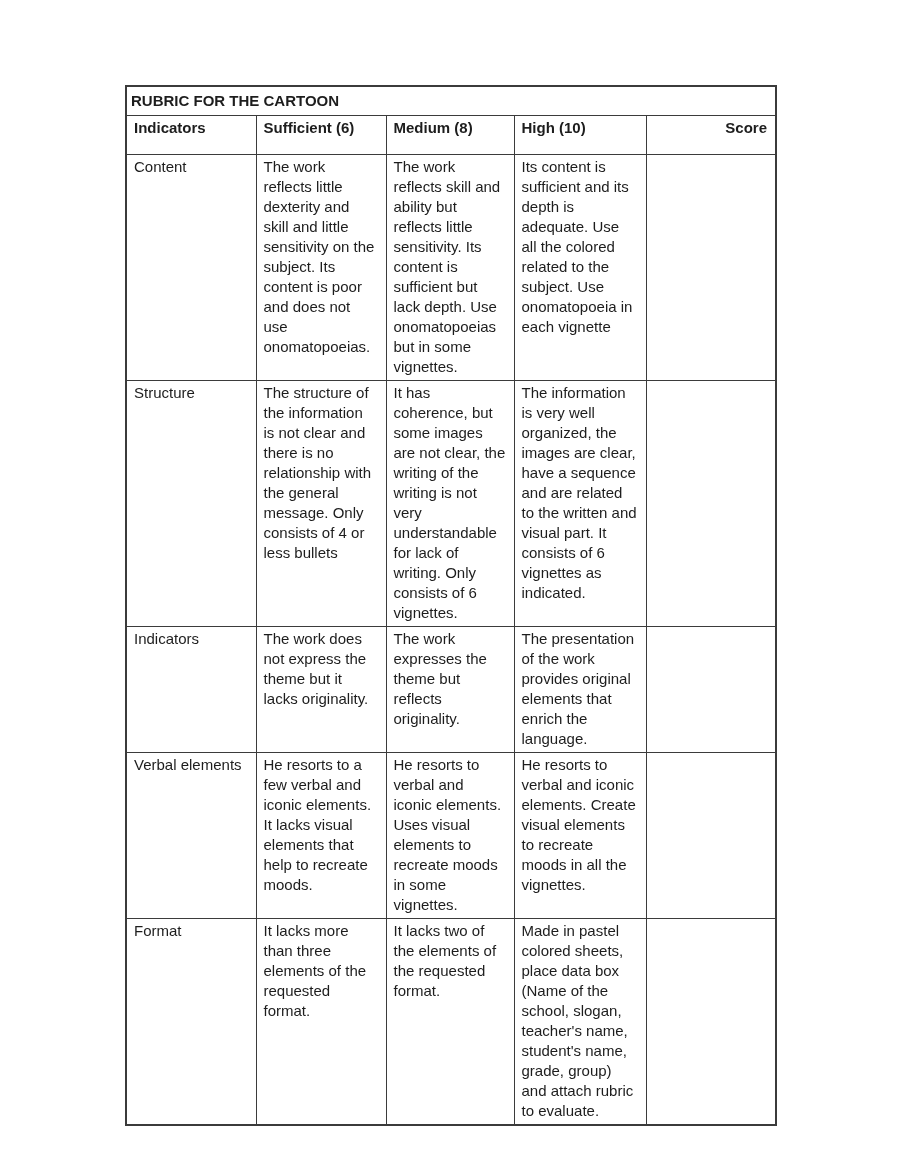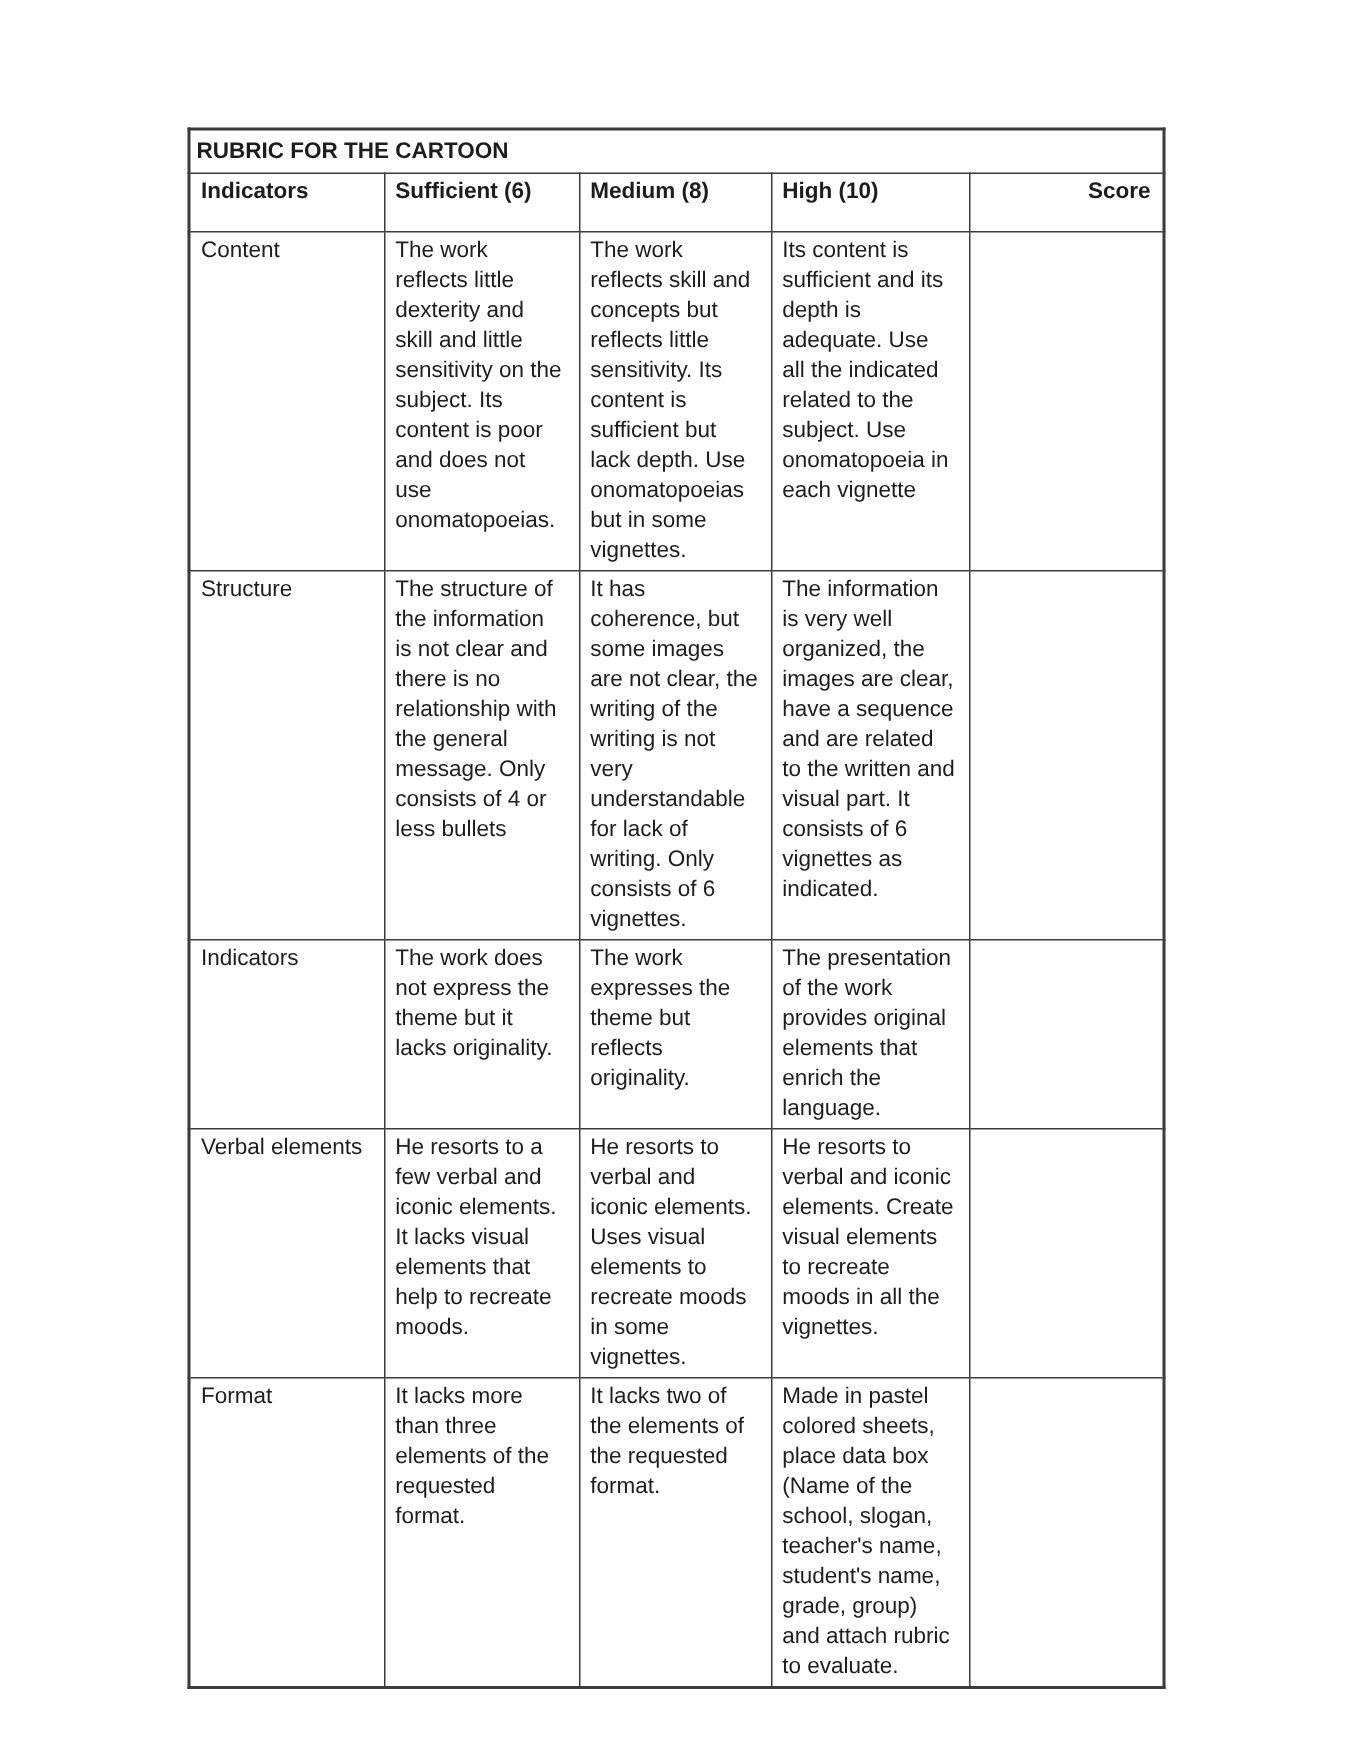--- a/index.html
+++ b/index.html
@@ -83,22 +83,22 @@
         <th>Sufficient (6)</th>
         <th>Medium (8)</th>
         <th>High (10)</th>
         <th class="score-col">Score</th>
       </tr>
     </thead>
     <tbody>
       <tr class="r0">
         <td class="indicator-cell">Content</td>
         <td>The work reflects little dexterity and skill and little sensitivity on the subject. Its content is poor and does not use onomatopoeias.</td>
-        <td>The work reflects skill and concepts but reflects little sensitivity. Its content is sufficient but lack depth. Use onomatopoeias but in some vignettes.</td>
-        <td>Its content is sufficient and its depth is adequate. Use all the indicated related to the subject. Use onomatopoeia in each vignette</td>
+        <td>The work reflects skill and ability but reflects little sensitivity. Its content is sufficient but lack depth. Use onomatopoeias but in some vignettes.</td>
+        <td>Its content is sufficient and its depth is adequate. Use all the colored related to the subject. Use onomatopoeia in each vignette</td>
         <td></td>
       </tr>
       <tr class="r1">
         <td class="indicator-cell">Structure</td>
         <td>The structure of the information is not clear and there is no relationship with the general message. Only consists of 4 or less bullets</td>
         <td>It has coherence, but some images are not clear, the writing of the writing is not very understandable for lack of writing. Only consists of 6 vignettes.</td>
         <td>The information is very well organized, the images are clear, have a sequence and are related to the written and visual part. It consists of 6 vignettes as indicated.</td>
         <td></td>
       </tr>
       <tr class="r2">

